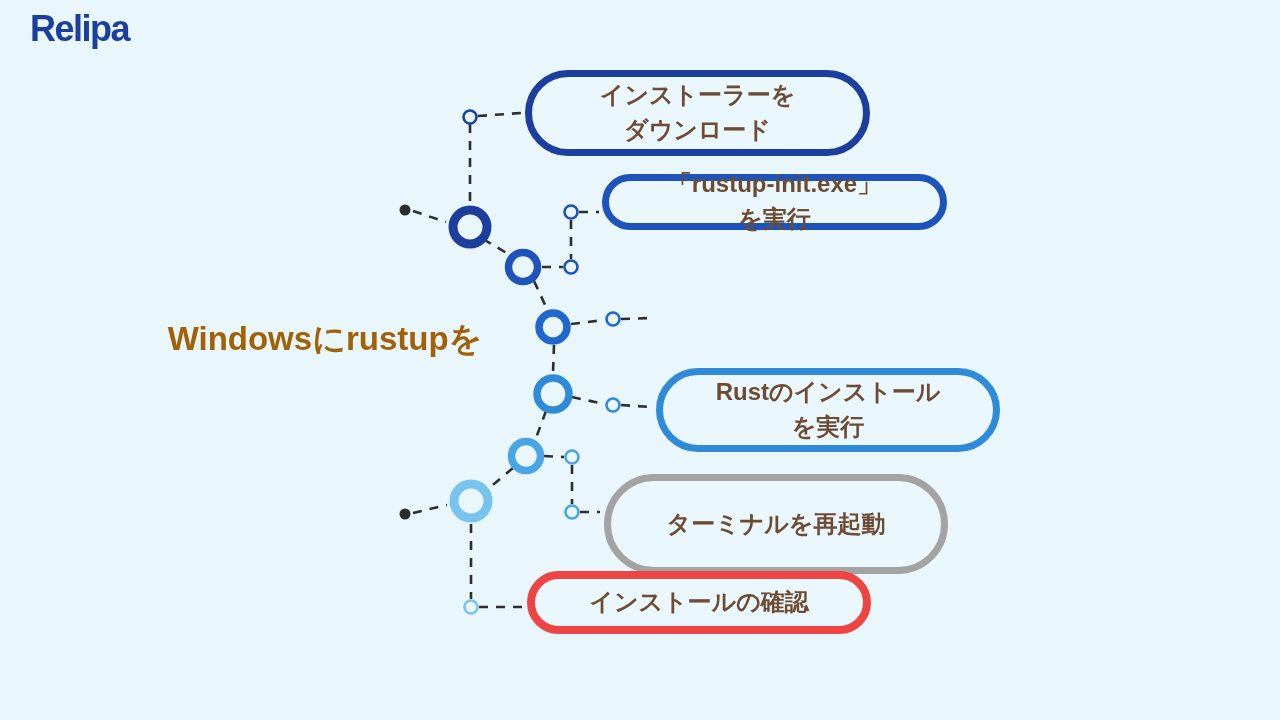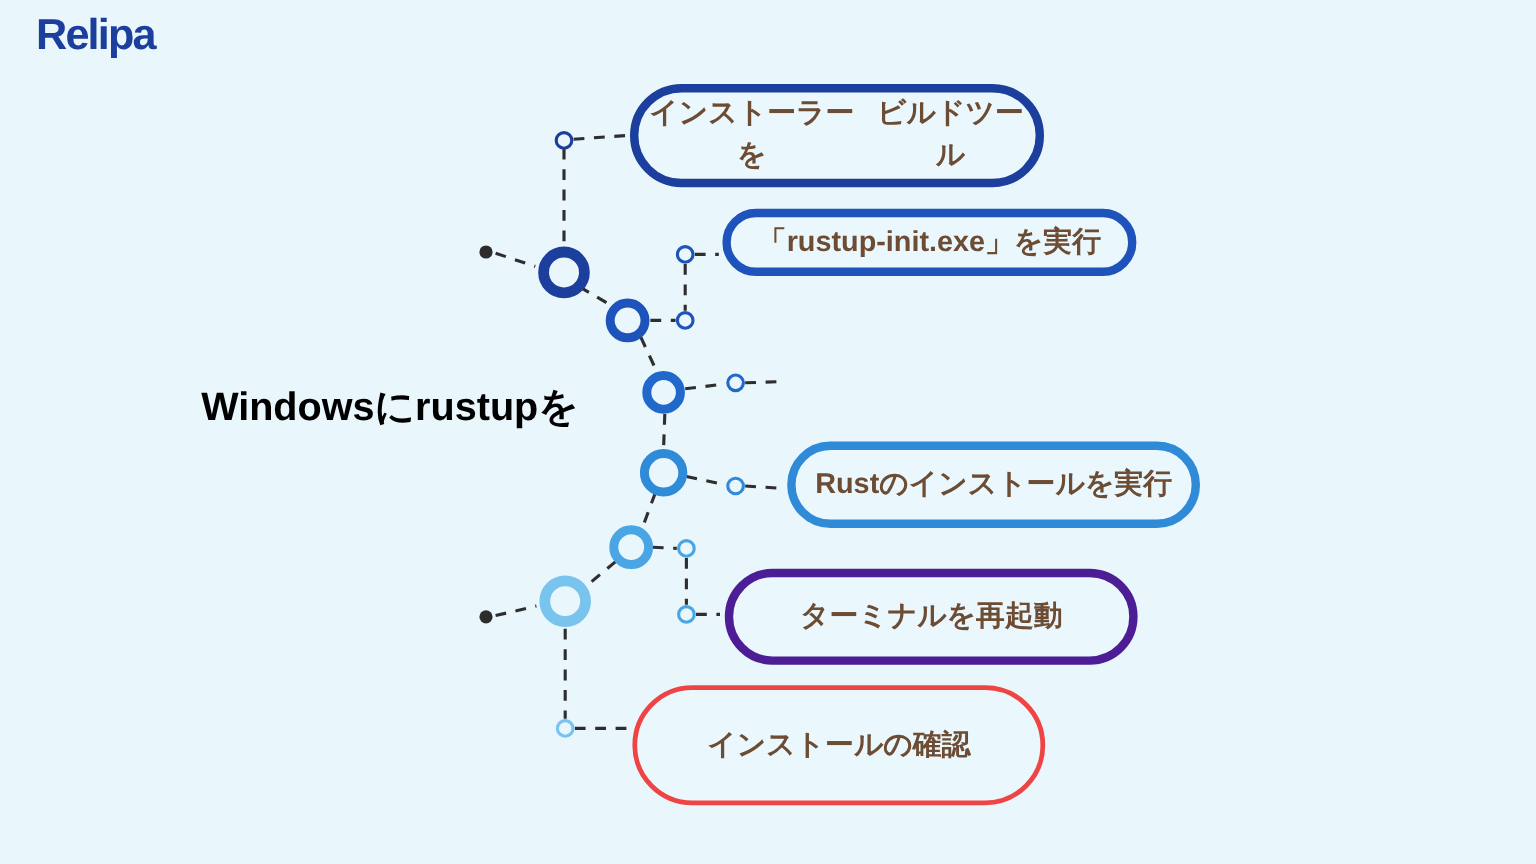--- a/index.html
+++ b/index.html
@@ -34,43 +34,43 @@
   }
   .title {
     position: absolute;
     left: 110px;
     top: 317px;
     width: 430px;
     text-align: center;
     font-size: 33px;
     font-weight: 700;
     line-height: 1.32;
-    color: #000000;
+    color: #a16207;
   }
   .step {
     position: absolute;
     box-sizing: border-box;
     border-radius: 70px;
     background: #eaf7fd;
     display: flex;
-    flex-direction: row;
+    flex-direction: column;
     align-items: center;
     justify-content: center;
     text-align: center;
     color: #6d4c34;
     font-weight: 700;
     font-size: 24px;
     line-height: 1.45;
   }
   .step-1 { left: 525px; top: 70px;  width: 345px; height: 86px; border: 7px solid #1c3e9c; }
   .step-2 { left: 602px; top: 174px; width: 345px; height: 56px; border: 7px solid #1e53bb; }
   .step-3 { left: 656px; top: 270px; width: 344px; height: 83px; border: 7px solid #2068cc; }
-  .step-4 { left: 656px; top: 368px; width: 344px; height: 72px; border: 7px solid #2f8ad8; }
-  .step-5 { left: 604px; top: 474px; width: 344px; height: 80px; border: 7px solid #4c1d95; text-align: right; }
-  .step-6 { left: 527px; top: 571px; width: 344px; height: 100px; border: 4px solid #ef4444; }
+  .step-4 { left: 656px; top: 368px; width: 344px; height: 84px; border: 7px solid #2f8ad8; }
+  .step-5 { left: 604px; top: 474px; width: 344px; height: 100px; border: 7px solid #a3a3a3; text-align: right; }
+  .step-6 { left: 527px; top: 571px; width: 344px; height: 63px; border: 8px solid #ef4444; }
 </style>
 </head>
 <body>
 
 <div class="canvas">
 
   <svg class="connectors" width="1280" height="720" viewBox="0 0 1280 720" xmlns="http://www.w3.org/2000/svg">
     <g stroke="#2e2e2e" stroke-width="2.6" stroke-dasharray="9 8" fill="none">
       <line x1="413" y1="211" x2="446" y2="222"></line>
       <line x1="470" y1="124" x2="470" y2="209"></line>
@@ -116,21 +116,21 @@
   </svg>
 
   <div class="logo">Relipa</div>
 
   <div class="title">
     <div>Windowsにrustupを</div>
   </div>
 
   <div class="step step-1">
     <div class="step-line">インストーラーを</div>
-    <div class="step-line">ビルドツール</div>
+    <div class="step-line">ダウンロード</div>
   </div>
 
   <div class="step step-2">
     <div class="step-line">「rustup-init.exe」</div>
     <div class="step-line">を実行</div>
   </div>
 
 
   <div class="step step-4">
     <div class="step-line">Rustのインストール</div>

